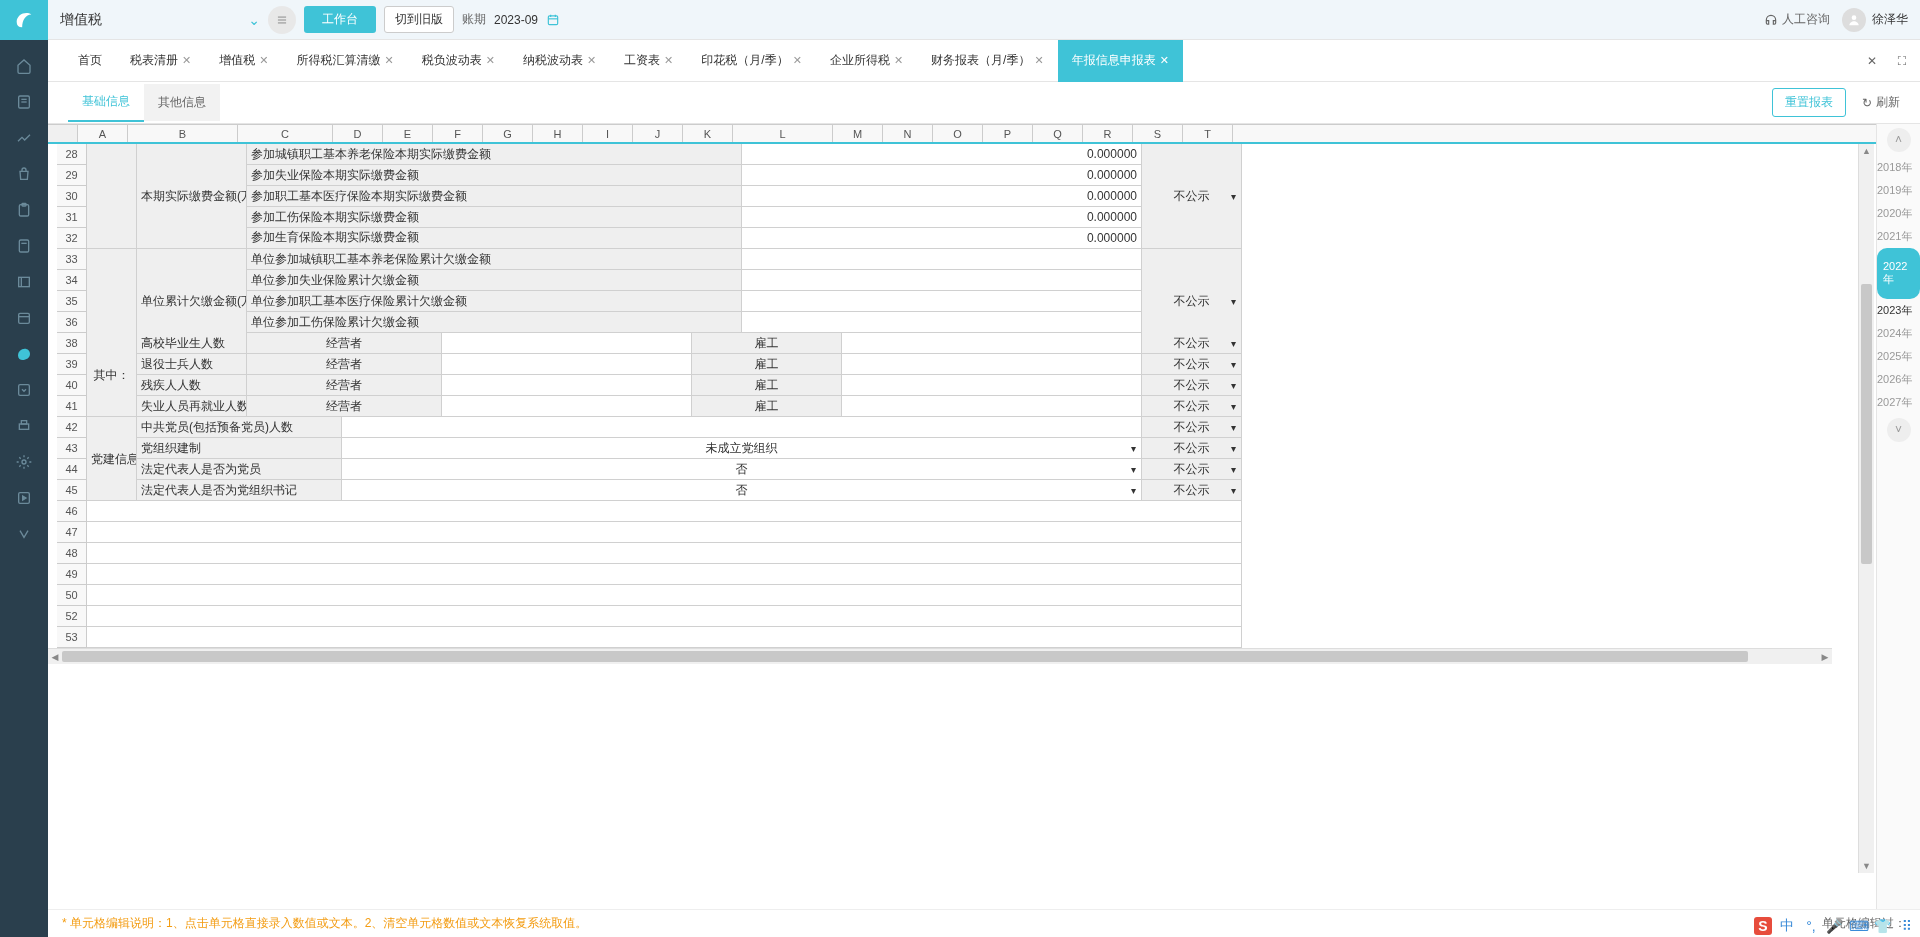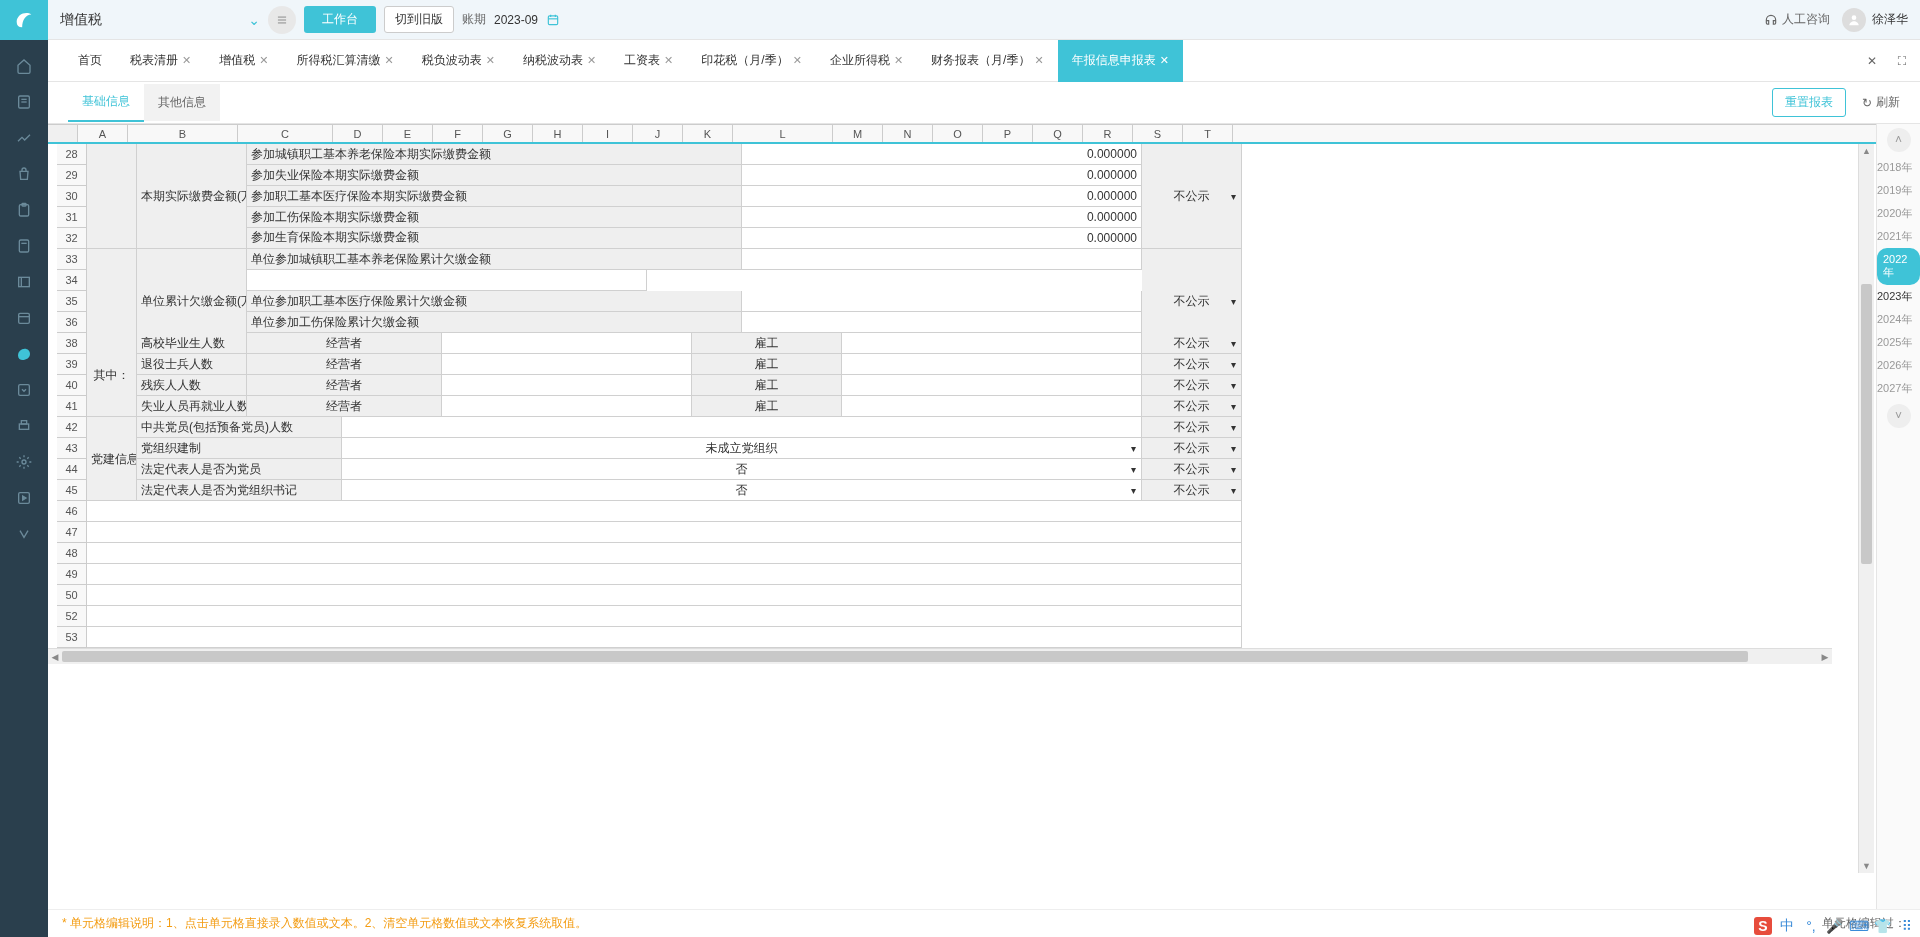--- a/index.html
+++ b/index.html
@@ -65,21 +65,21 @@
 .cell.gray { background: #efefef; }
 .cell.center { text-align: center; }
 .cell.right { text-align: right; }
 .cell.dd { position: relative; text-align: center; }
 .cell.dd::after { content: "▾"; position: absolute; right: 5px; color: #333; font-size: 10px; }
 
 
 .year-rail { width: 44px; background: #fafafa; border-left: 1px solid #e5e5e5; display: flex; flex-direction: column; align-items: center; padding-top: 4px; gap: 4px; }
 .yr-arrow { width: 24px; height: 24px; border-radius: 50%; background: #eee; color: #999; display: flex; align-items: center; justify-content: center; cursor: pointer; }
 .yr { font-size: 11px; color: #999; padding: 4px 0; cursor: pointer; }
-.yr.active { background: #3fc3d7; color: #fff; border-radius: 10px; padding: 5px 6px; }
+.yr.active { background: #3fc3d7; color: #fff; border-radius: 10px; padding: 12px 6px; }
 .yr.strong { color: #333; }
 
 
 .vscroll { position: absolute; right: 46px; top: 20px; bottom: 36px; width: 16px; background: #f0f0f0; border-left: 1px solid #ddd; }
 .vscroll .thumb { position: absolute; left: 2px; right: 2px; top: 140px; height: 280px; background: #c8c8c8; border-radius: 2px; }
 .vscroll .arr { position: absolute; left: 0; right: 0; height: 14px; text-align: center; color: #888; font-size: 9px; line-height: 14px; }
 .vscroll .arr.up { top: 0; } .vscroll .arr.down { bottom: 0; }
 .hscroll { height: 16px; display: flex; background: #f0f0f0; border-top: 1px solid #ddd; margin-right: 44px; }
 .hscroll .arr { width: 14px; text-align: center; color: #888; font-size: 9px; line-height: 16px; }
 .hscroll .track { flex: 1; position: relative; }
@@ -366,20 +366,21 @@
               <div class="row-h">33</div>
               <div class="cell gray" style="width: 50px; height: 105px;"></div>
               <div class="cell gray center" style="width: 110px; height: 105px; line-height: 105px;">单位累计欠缴金额(万元)</div>
               <div class="cell gray" style="width: 495px;">单位参加城镇职工基本养老保险累计欠缴金额</div>
               <div class="cell " style="width: 400px;"></div>
               <div class="cell gray center dd" style="width: 100px; height: 105px; line-height: 105px;">不公示</div>
             </div>
             <div class="row">
               <div class="row-h">34</div>
               <div style="width: 160px;"></div>
+              <div class="cell gray" style="width: 495px;">单位参加失业保险累计欠缴金额</div>
               <div class="cell " style="width: 400px;"></div>
               <div style="width: 100px;"></div>
             </div>
             <div class="row">
               <div class="row-h">35</div>
               <div style="width: 160px;"></div>
               <div class="cell gray" style="width: 495px;">单位参加职工基本医疗保险累计欠缴金额</div>
               <div class="cell " style="width: 400px;"></div>
               <div style="width: 100px;"></div>
             </div>

